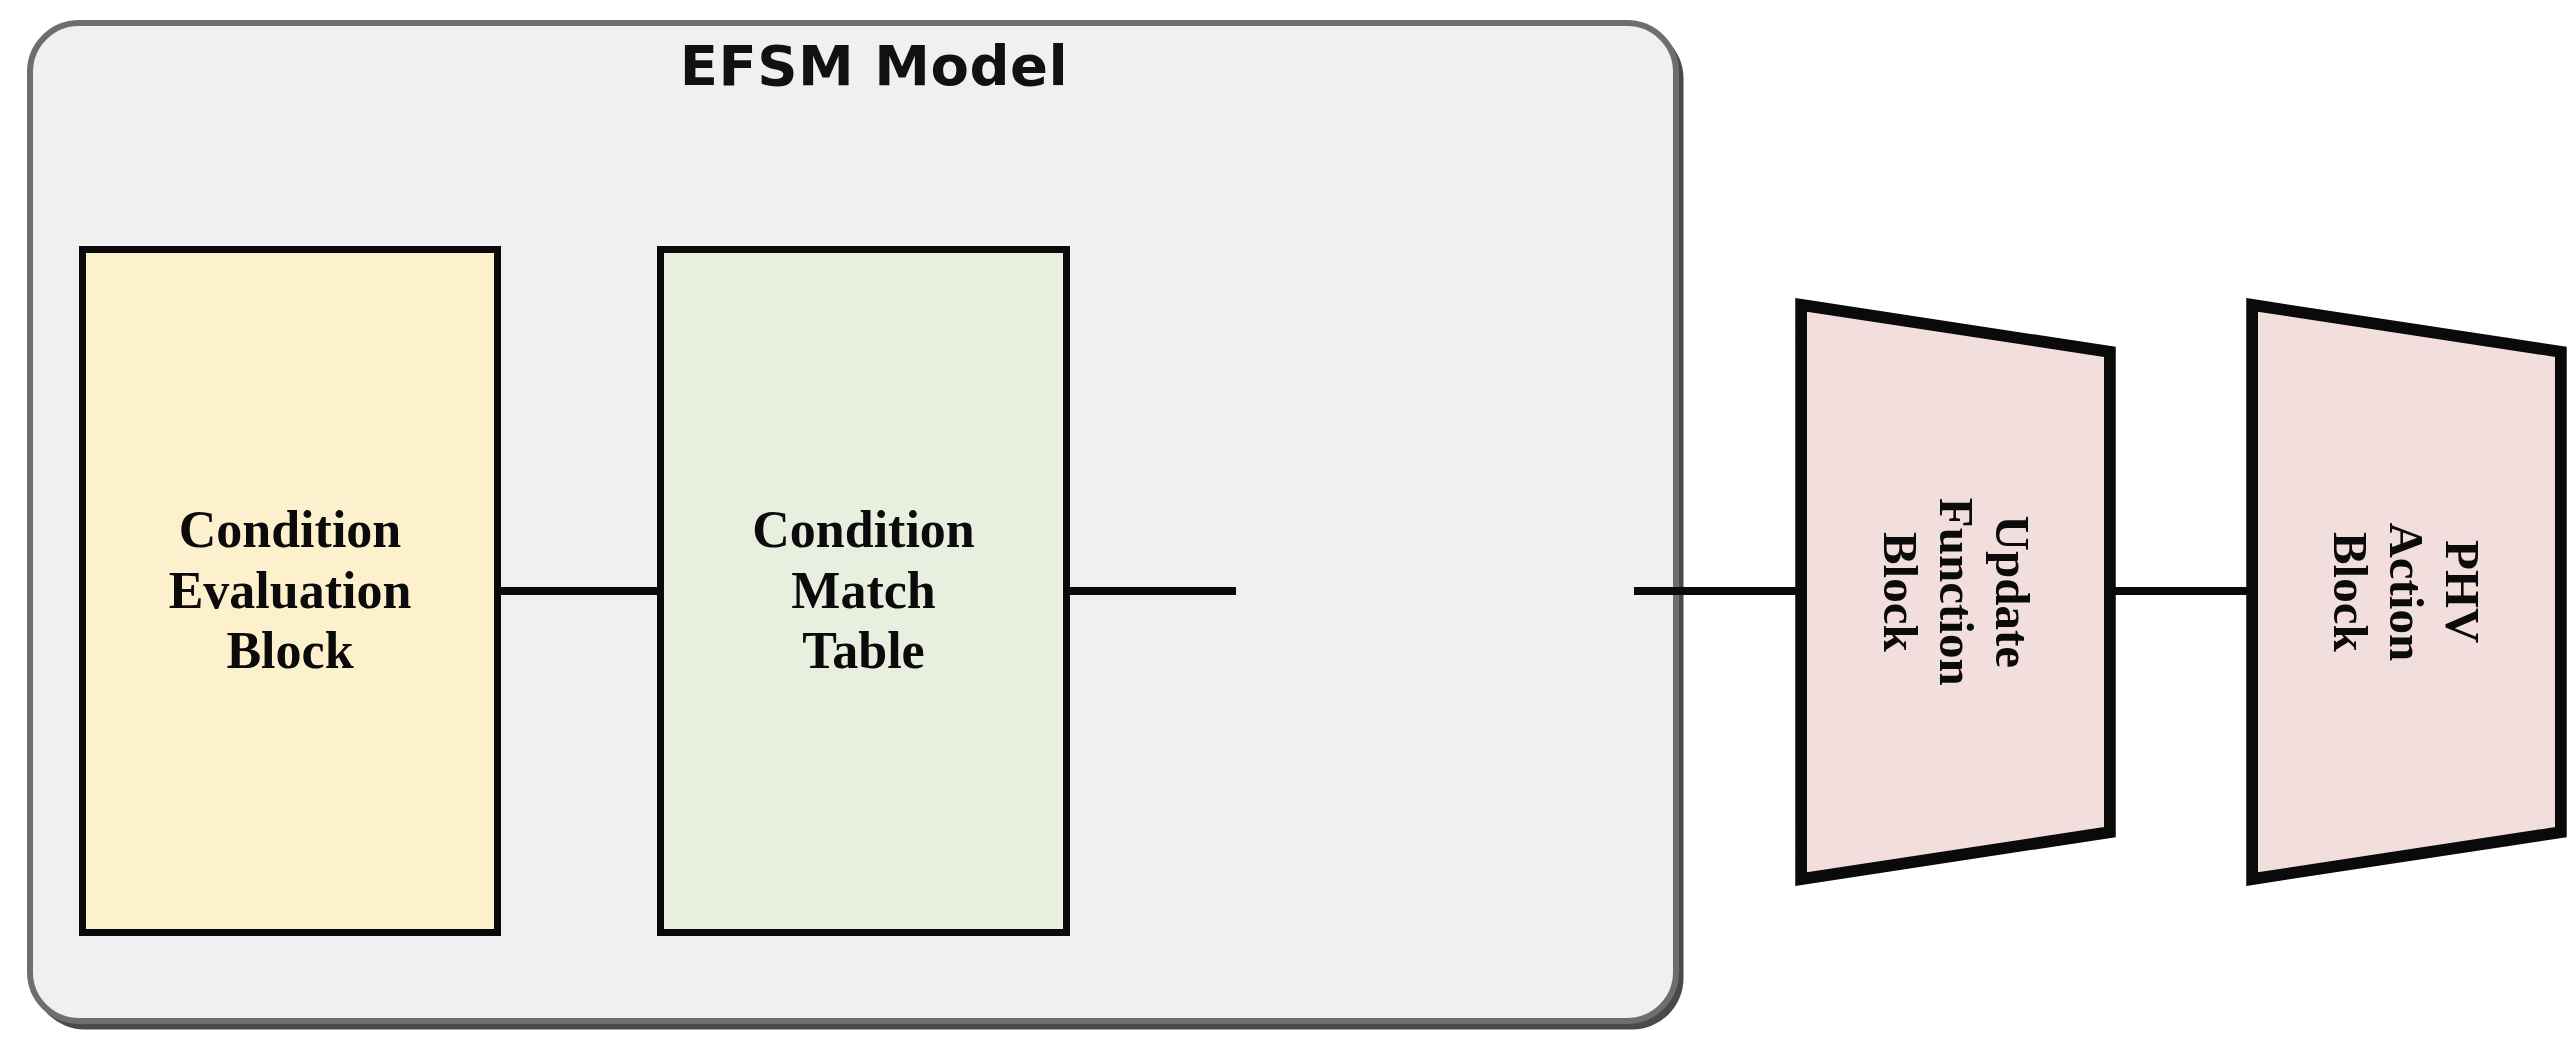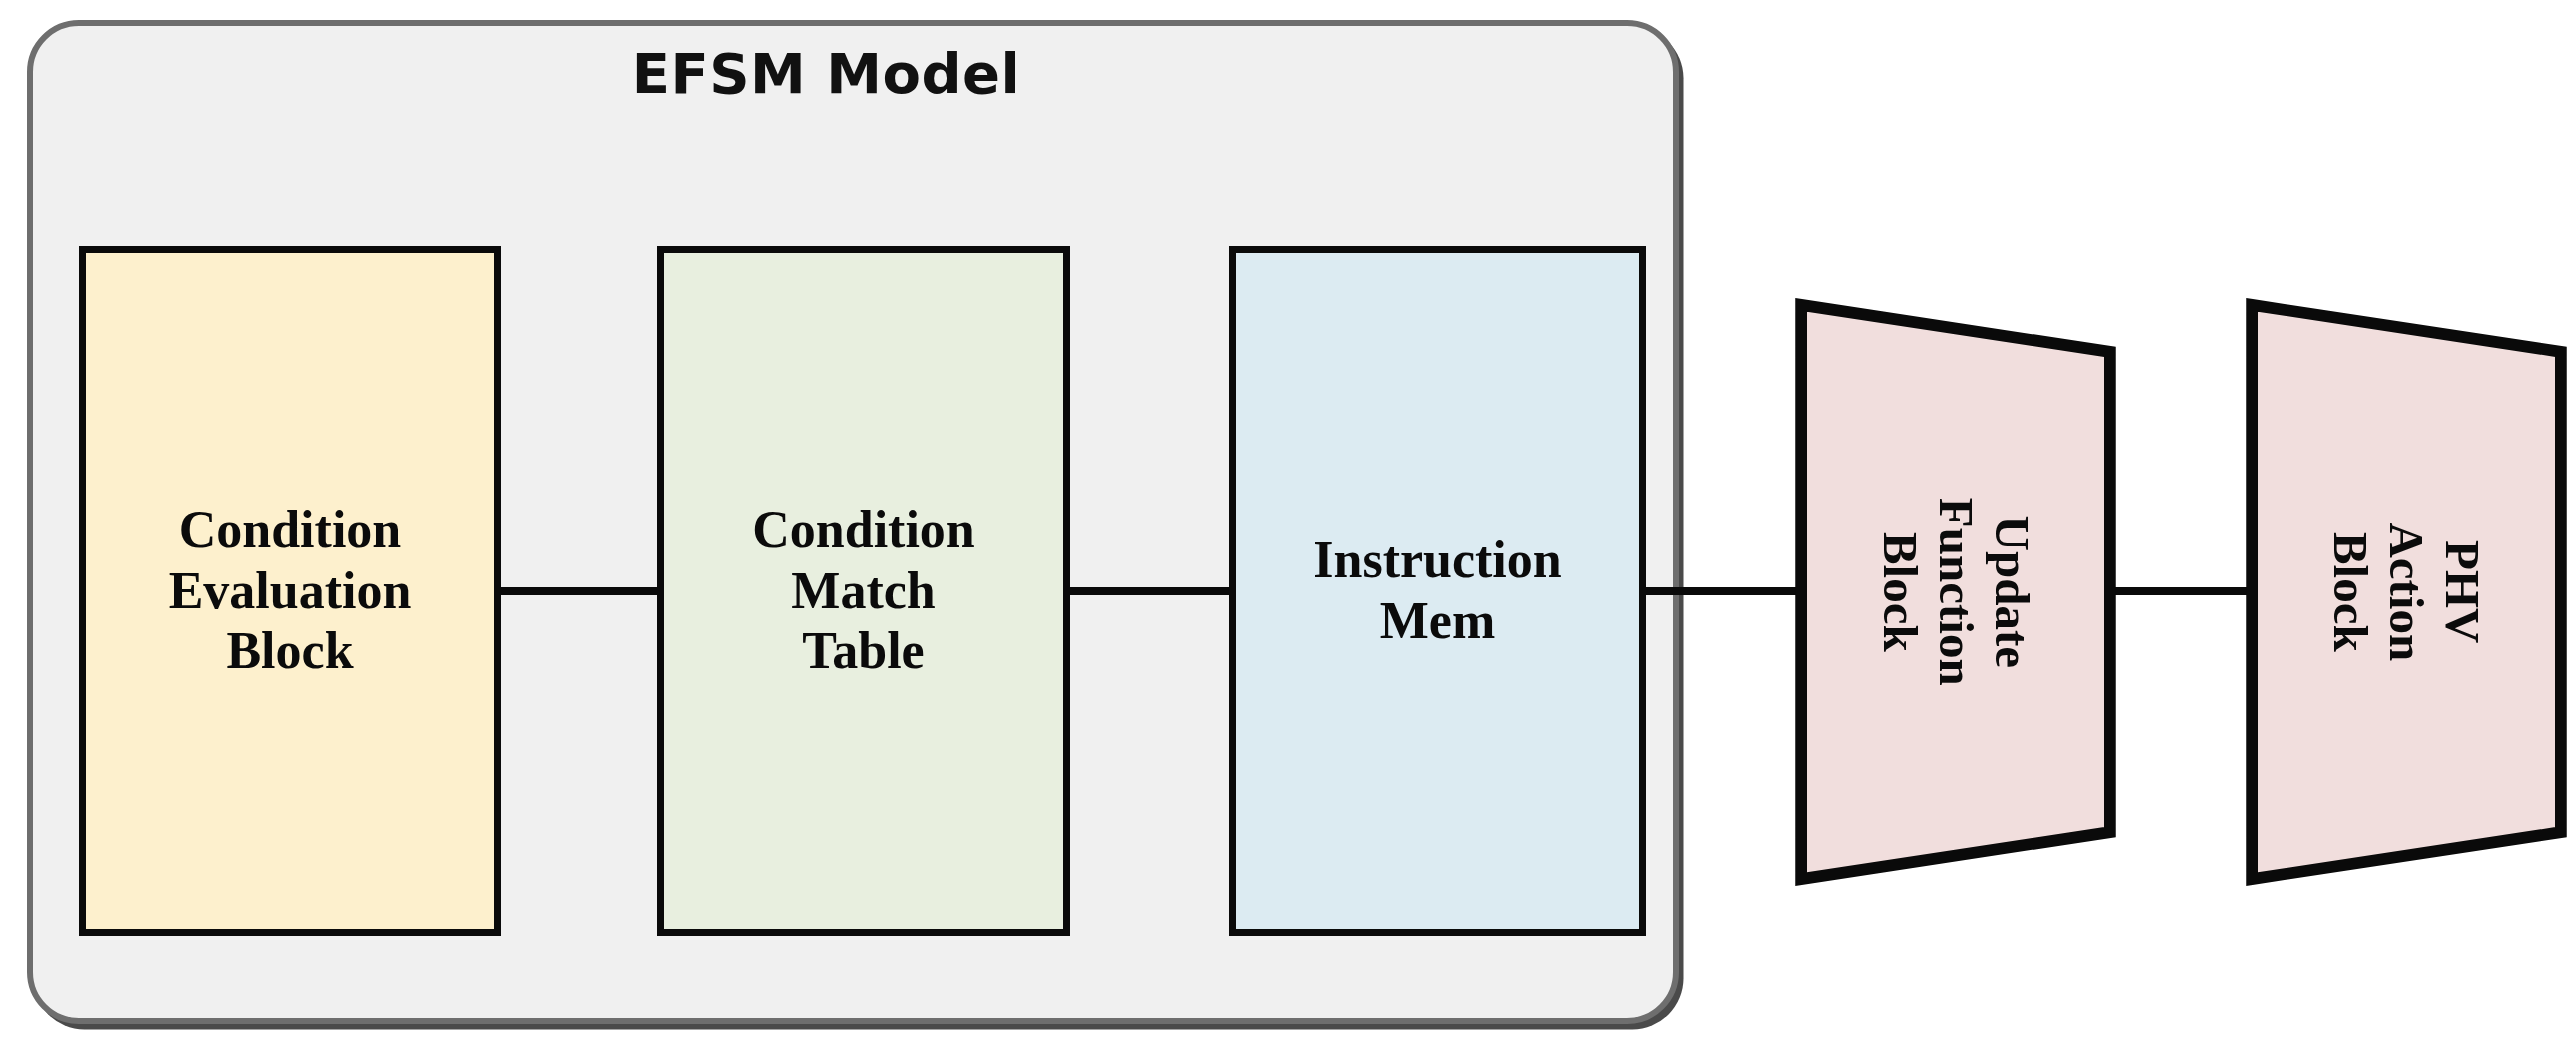--- a/index.html
+++ b/index.html
@@ -32,30 +32,31 @@
     border: 6.3px solid #6e6e6e;
     border-radius: 52px;
     box-sizing: border-box;
     box-shadow: 5.4px 6.3px 0 -0.9px #4a4a4a;
     z-index: 1;
   }
 
   .efsm-title {
     position: absolute;
     left: 0;
-    top: 46px;
+    top: 38px;
     width: 1652px;
     text-align: center;
     font-family: "DejaVu Sans", "Liberation Sans", sans-serif;
     font-weight: bold;
     font-size: 56px;
     line-height: 1;
     color: #111111;
     letter-spacing: 0.5px;
     z-index: 4;
+    padding-left: 48px;
   }
 
   
   .block {
     position: absolute;
     box-sizing: border-box;
     border: 7.2px solid #0a0a0a;
     display: flex;
     align-items: center;
     justify-content: center;
@@ -148,24 +149,20 @@
 Evaluation
 Block</span>
   </div>
 
   <div class="block" id="block-condition-match">
     <span class="block-label">Condition
 Match
 Table</span>
   </div>
 
-  <div class="block" id="block-instruction-mem">
-    <span class="block-label">Instruction
-Mem</span>
-  </div>
 
   <div class="trapezoid" id="trap-update-function">
     <svg width="325" height="596" viewBox="0 0 360 660">
       <polygon points="9,12 351,64 351,596 9,648" fill="#f1dedd" stroke="#0a0a0a" stroke-width="13" stroke-linejoin="miter"></polygon>
     </svg>
     <span class="trap-label">
       <span>Update
 Function
 Block</span>
     </span>

